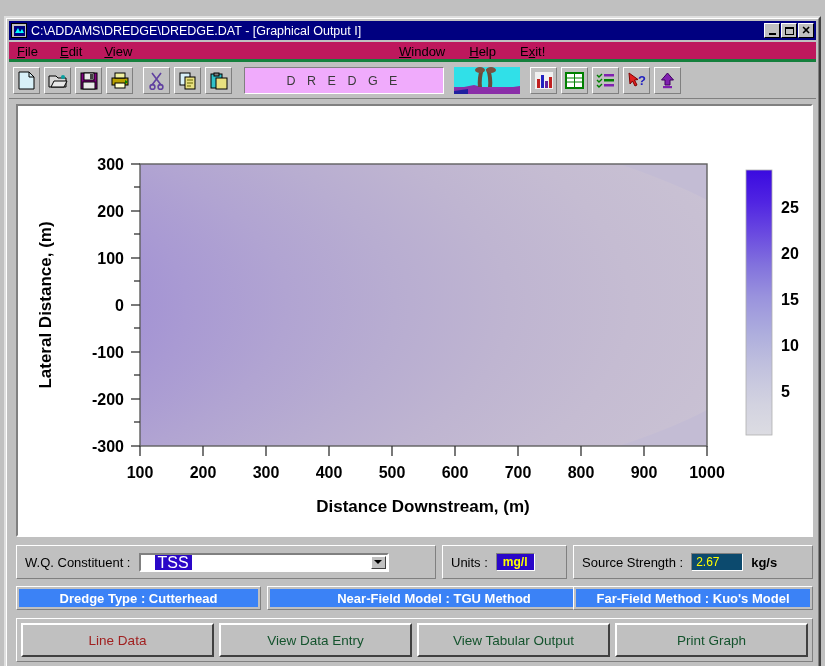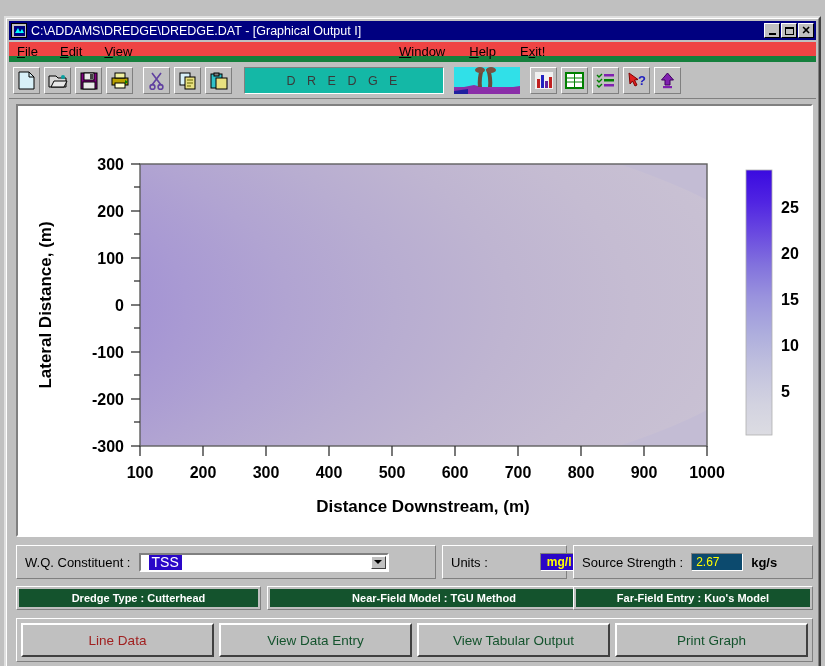--- a/index.html
+++ b/index.html
@@ -48,21 +48,21 @@
     font-size:10px;line-height:1;color:#000;cursor:default;
     box-sizing:border-box;padding:0;
     font-family:"Liberation Sans",sans-serif;
   }
   .tbtn .gl-min{width:7px;height:2px;background:#000;margin-top:6px;}
   .tbtn .gl-max{width:9px;height:8px;border:1px solid #000;border-top-width:2px;box-sizing:border-box;}
   .tbtn .gl-x{font-size:11px;font-weight:bold;line-height:11px;}
   
   .menubar{
     position:absolute;left:3px;top:24px;right:3px;height:20px;
-    background:#ef4444;border-bottom:6px solid #15803d;
+    background:#be185d;border-bottom:3px solid #15803d;
     box-sizing:border-box;
   }
   .menubar .mb-left{position:absolute;left:8px;top:2px;display:flex;gap:22px;}
   .menubar .mb-right{position:absolute;left:390px;top:2px;display:flex;gap:24px;}
   .mitem{font-size:13px;color:#000;cursor:default;white-space:nowrap;}
   .mitem u{text-decoration:underline;}
   
   .toolbar{
     position:absolute;left:3px;top:45px;right:3px;height:36px;
     background:#c0c0c0;display:flex;align-items:center;
@@ -70,21 +70,21 @@
     border-bottom:1px solid #808080;
   }
   .tool{
     width:27px;height:27px;background:#c0c0c0;margin-right:4px;
     border:1px solid;border-color:#ffffff #808080 #808080 #ffffff;
     display:flex;align-items:center;justify-content:center;
     box-sizing:border-box;flex:0 0 auto;cursor:default;
   }
   .tool.gap{margin-left:6px;}
   .dredge-banner{
-    width:200px;height:27px;background:#14b8a6;
+    width:200px;height:27px;background:#f0abfc;
     border:1px solid;border-color:#808080 #ffffff #ffffff #808080;
     display:flex;align-items:center;justify-content:center;
     color:#3a3a3a;font-size:12.5px;letter-spacing:4px;
     margin:0 6px 0 8px;box-sizing:border-box;flex:0 0 auto;
     position:relative;overflow:hidden;
   }
   .pic-tool{
     width:66px;height:27px;margin:0 4px;flex:0 0 auto;
     border:0;overflow:hidden;background:#30e0e8;position:relative;
   }
@@ -107,22 +107,22 @@
     display:flex;align-items:center;
   }
   .lbl{font-size:13px;color:#000;white-space:nowrap;}
   .combo{
     height:19px;background:#fff;
     border:2px solid;border-color:#808080 #ffffff #ffffff #808080;
     box-sizing:border-box;display:flex;align-items:center;
     position:relative;
   }
   .combo .selval{
-    background:#2a07c8;color:#ffffff;font-size:14px;
-    padding:0 3px;margin-left:8px;line-height:15px;
+    background:#2a07c8;color:#ffffff;font-size:16px;
+    padding:0 3px;margin-left:14px;line-height:15px;
   }
   .combo .arrowbox{
     position:absolute;right:1px;top:1px;width:15px;height:13px;
     background:#c0c0c0;border:1px solid;
     border-color:#ffffff #404040 #404040 #ffffff;
     display:flex;align-items:center;justify-content:center;
     box-sizing:border-box;
   }
   .combo .arrowbox i{
     width:0;height:0;border-left:4px solid transparent;
@@ -143,22 +143,22 @@
   
   .info-row{position:absolute;left:10px;top:568px;width:797px;height:24px;}
   .infocell{
     position:absolute;top:0;height:24px;
     background:#c0c0c0;
     border:1px solid;border-color:#ffffff #808080 #808080 #ffffff;
     box-sizing:border-box;display:flex;align-items:center;justify-content:center;
     padding:2px;
   }
   .infobar{
-    width:100%;height:100%;background:#14532d;color:#ffffff;
-    font-size:11px;font-weight:bold;
+    width:100%;height:100%;background:#3b82f6;color:#ffffff;
+    font-size:13px;font-weight:bold;
     display:flex;align-items:center;justify-content:center;
     box-sizing:border-box;white-space:nowrap;
   }
   
   .btn-row{
     position:absolute;left:10px;top:600px;width:797px;height:44px;
     background:#c0c0c0;
     border:1px solid;border-color:#ffffff #808080 #808080 #ffffff;
     box-sizing:border-box;display:flex;align-items:center;
     padding:4px;gap:5px;
@@ -436,41 +436,41 @@
     <div class="grp" style="left:0;width:420px;padding:0 8px;">
       <span class="lbl">W.Q. Constituent :</span>
       <span class="combo" style="width:250px;margin-left:8px;">
         <span class="selval">TSS</span>
         <span class="arrowbox">
               <i></i>
             </span>
       </span>
     </div>
 
-    <div class="grp" style="left:426px;width:125px;padding:0 8px;gap:44px;">
+    <div class="grp" style="left:426px;width:125px;padding:0 8px;">
       <span class="lbl">Units :</span>
       <span class="valbox" style="margin-left:8px;">mg/l</span>
     </div>
 
     <div class="grp" style="left:557px;width:240px;padding:10px 8px;">
       <span class="lbl">Source Strength :</span>
       <span class="srcbox" style="margin-left:8px;">2.67</span>
       <span class="lbl" style="margin-left:8px;font-weight:bold;">kg/s</span>
     </div>
   </div>
 
   <div class="info-row">
     <div class="infocell" style="left:0;width:245px;">
       <span class="infobar">Dredge Type : Cutterhead</span>
     </div>
     <div class="infocell" style="left:251px;width:334px;">
       <span class="infobar">Near-Field Model : TGU Method</span>
     </div>
     <div class="infocell" style="left:557px;width:240px;">
-      <span class="infobar">Far-Field Entry : Kuo's Model</span>
+      <span class="infobar">Far-Field Method : Kuo's Model</span>
     </div>
   </div>
 
   <div class="btn-row">
     <span class="bbtn accent">Line Data</span>
     <span class="bbtn">View Data Entry</span>
     <span class="bbtn">View Tabular Output</span>
     <span class="bbtn">Print Graph</span>
   </div>
 

